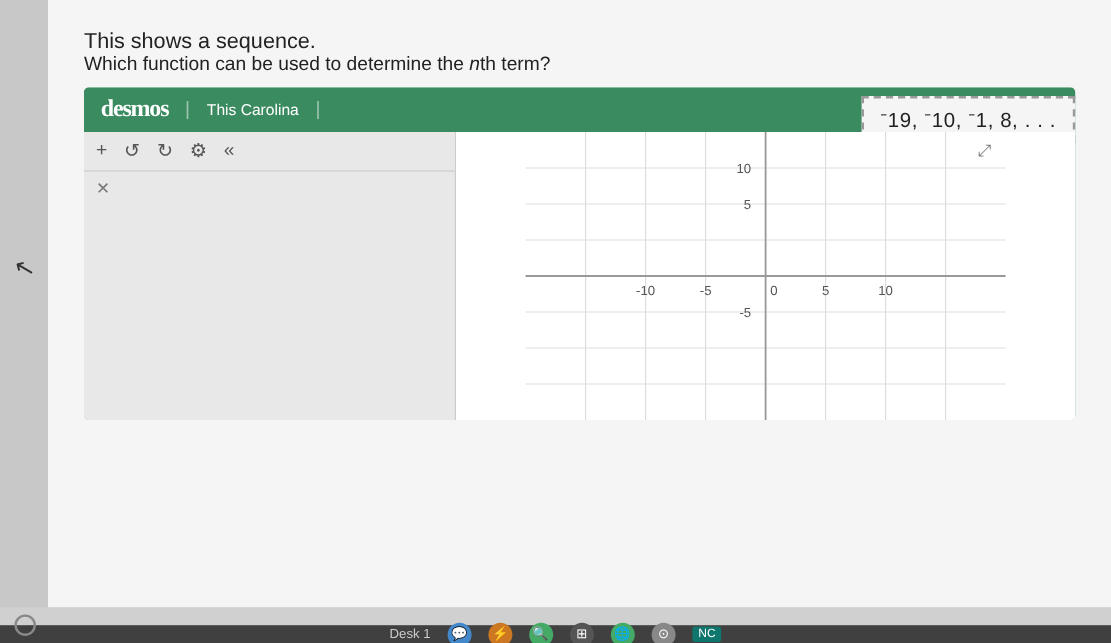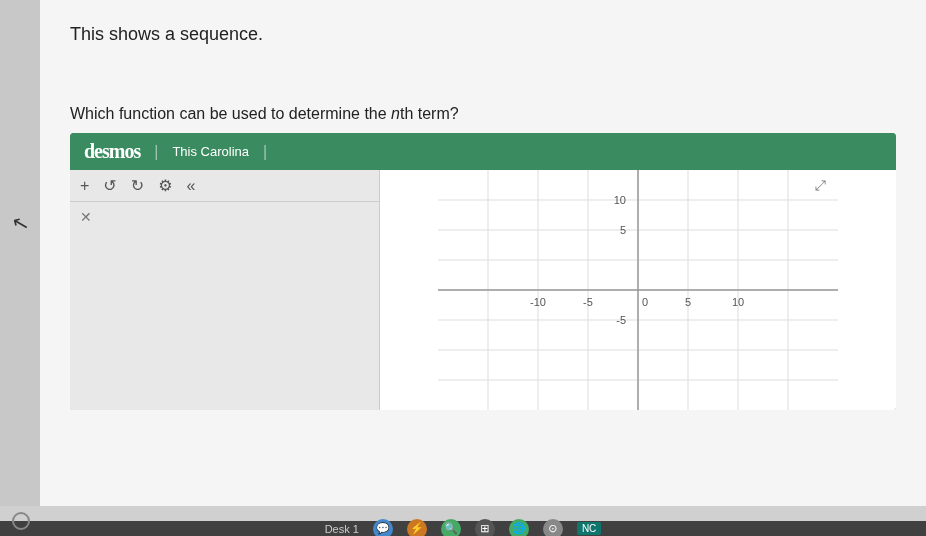--- a/index.html
+++ b/index.html
@@ -50,21 +50,20 @@
       padding: 6px 14px;
       font-size: 17px;
       color: #222;
       background: #f5f5f5;
       letter-spacing: 0.5px;
     }
 
     .question {
       font-size: 16px;
       color: #222;
-      margin-top: 60px;
       margin-bottom: 10px;
     }
 
     .question em {
       font-style: italic;
     }
 
     .desmos-container {
       background: #4a9b6f;
       border-radius: 4px;
@@ -205,20 +204,21 @@
 </head>
 <body>
 
 <div class="left-sidebar">
   <div class="arrow-cursor">↖</div>
 </div>
 
 <div class="main-content">
   <div class="title">This shows a sequence.</div>
 
+  <div class="sequence-box">⁻19, ⁻10, ⁻1, 8, . . .</div>
 
   <div class="question">
     Which function can be used to determine the <em>n</em>th term?
   </div>
 
   <div class="desmos-container">
     <div class="desmos-header">
       <span class="desmos-logo">desmos</span>
       <span class="divider">|</span>
       <span class="header-text">This Carolina</span>

